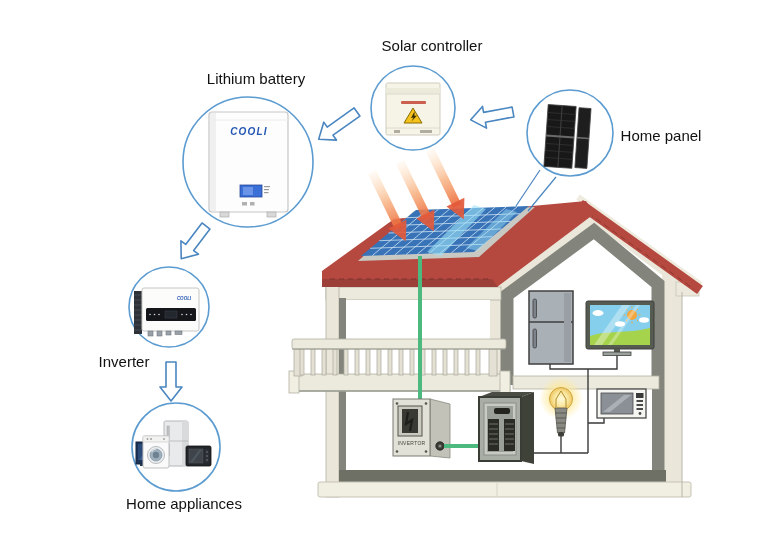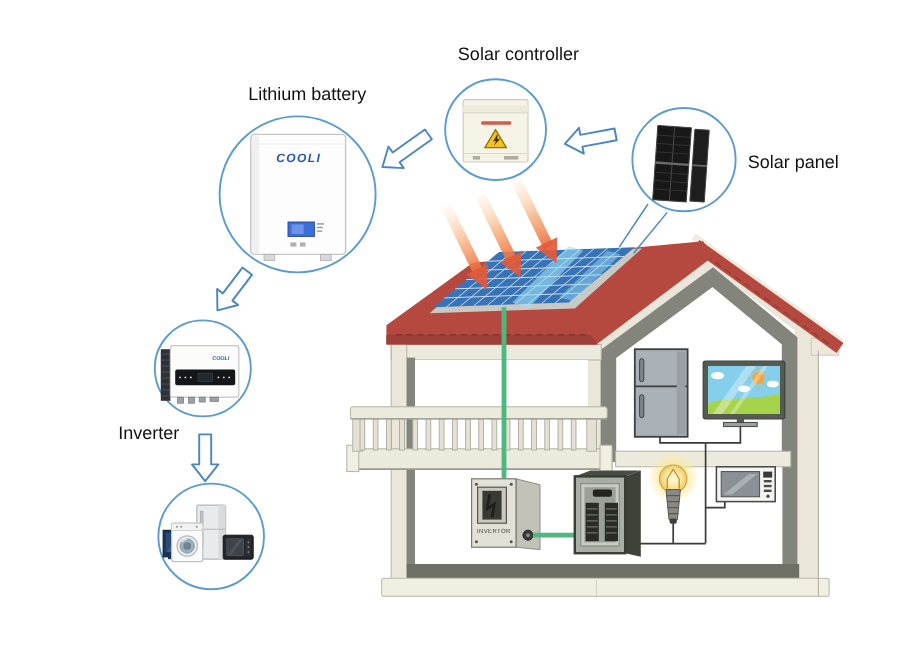--- a/index.html
+++ b/index.html
@@ -390,16 +390,17 @@
   <g fill="#ffffff" stroke="#4a86c0" stroke-width="1.6" stroke-linejoin="round">
     <polygon transform="translate(513,112) rotate(169.5)" points="0,-5 29,-5 29,-11 43,0 29,11 29,5 0,5"></polygon>
     <polygon transform="translate(357,112) rotate(144.6)" points="0,-5 33,-5 33,-11 47,0 33,11 33,5 0,5"></polygon>
     <polygon transform="translate(206,226) rotate(127.2)" points="0,-5 27,-5 27,-11 41,0 27,11 27,5 0,5"></polygon>
     <polygon transform="translate(171,362) rotate(90)" points="0,-5 25,-5 25,-11 39,0 25,11 25,5 0,5"></polygon>
   </g>
 </svg>
 
 <div class="lbl" style="left:432px;top:37px">Solar controller</div>
 <div class="lbl" style="left:256px;top:70px">Lithium battery</div>
-<div class="lbl" style="left:661px;top:127px">Solar panel</div>
+<div class="lbl" style="left:661px;top:127px">Home panel</div>
 <div class="lbl" style="left:124px;top:353px">Inverter</div>
+<div class="lbl" style="left:184px;top:495px">Home appliances</div>
 
 </div>
 
 </body></html>

